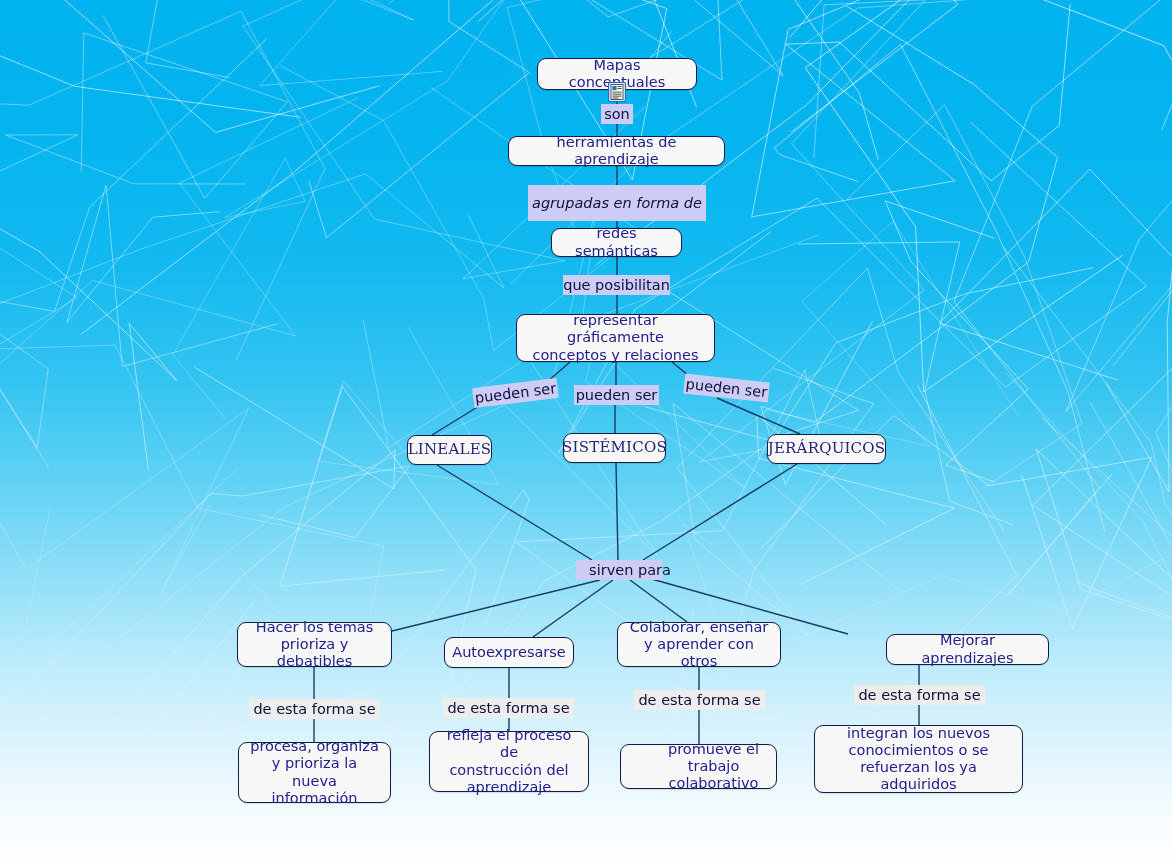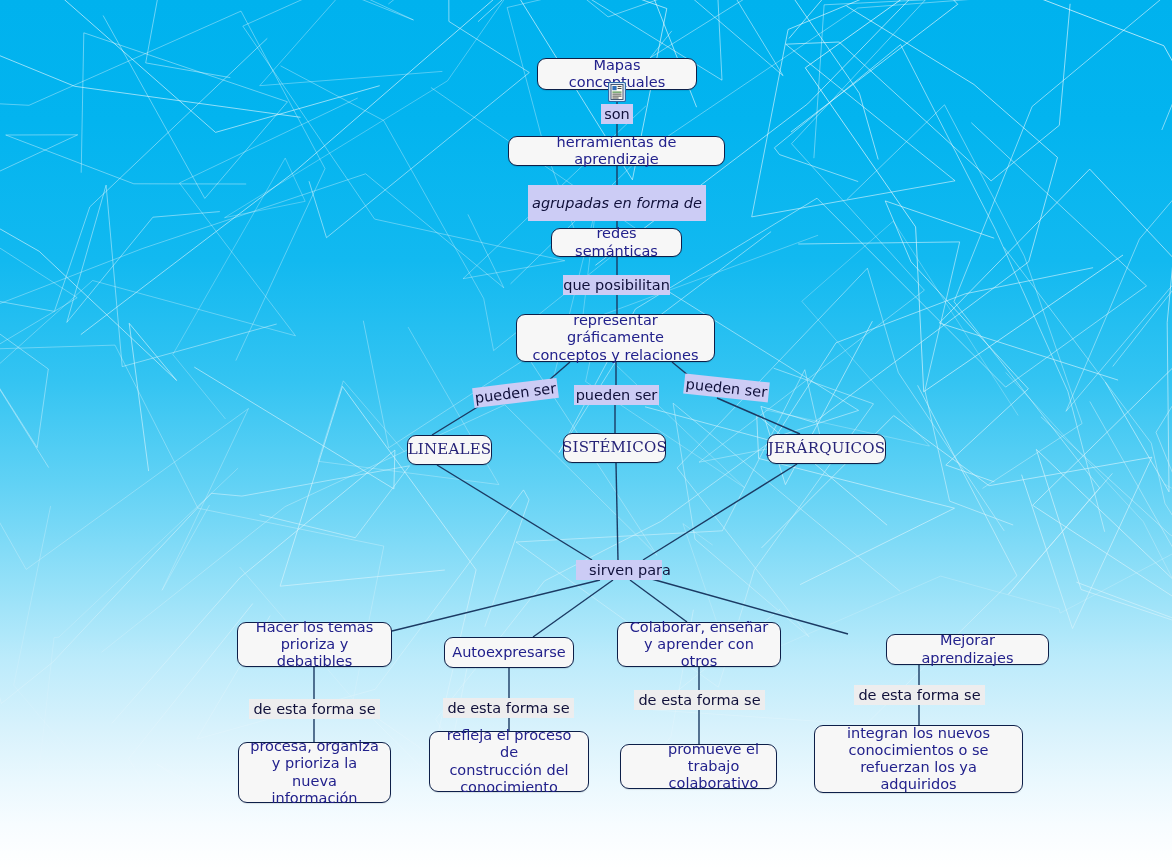--- a/index.html
+++ b/index.html
@@ -196,21 +196,21 @@
 prioriza y debatibles</div>
       <div class="node" style="left: 444px; top: 637px; width: 130px; height: 31px;">Autoexpresarse</div>
       <div class="node" style="left: 617px; top: 622px; width: 164px; height: 45px;">Colaborar, enseñar
 y aprender con otros</div>
       <div class="node" style="left: 838px; top: 634px; width: 163px; height: 31px; margin-left: 48px;">Mejorar aprendizajes</div>
       <div class="node" style="left: 238px; top: 742px; width: 153px; height: 61px;">procesa, organiza
 y prioriza la nueva
 información</div>
       <div class="node" style="left: 429px; top: 731px; width: 160px; height: 61px;">refleja el proceso de
 construcción del
-conocimiento</div>
+aprendizaje</div>
       <div class="node" style="left: 620px; top: 744px; width: 157px; height: 45px; padding-left: 40px;">promueve el trabajo
 colaborativo</div>
       <div class="node" style="left: 814px; top: 725px; width: 209px; height: 68px;">integran los nuevos
 conocimientos o se
 refuerzan los ya adquiridos</div>
     </div>
   <div id="labels-layer">
       <div class="linklabel lav" style="left: 601px; top: 104px; width: 32px; height: 20px;">son</div>
       <div class="linklabel lav" style="left: 528px; top: 185px; width: 178px; height: 36px; font-style: italic;">agrupadas en forma de</div>
       <div class="linklabel lav" style="left: 563px; top: 275px; width: 107px; height: 20px;">que posibilitan</div>

